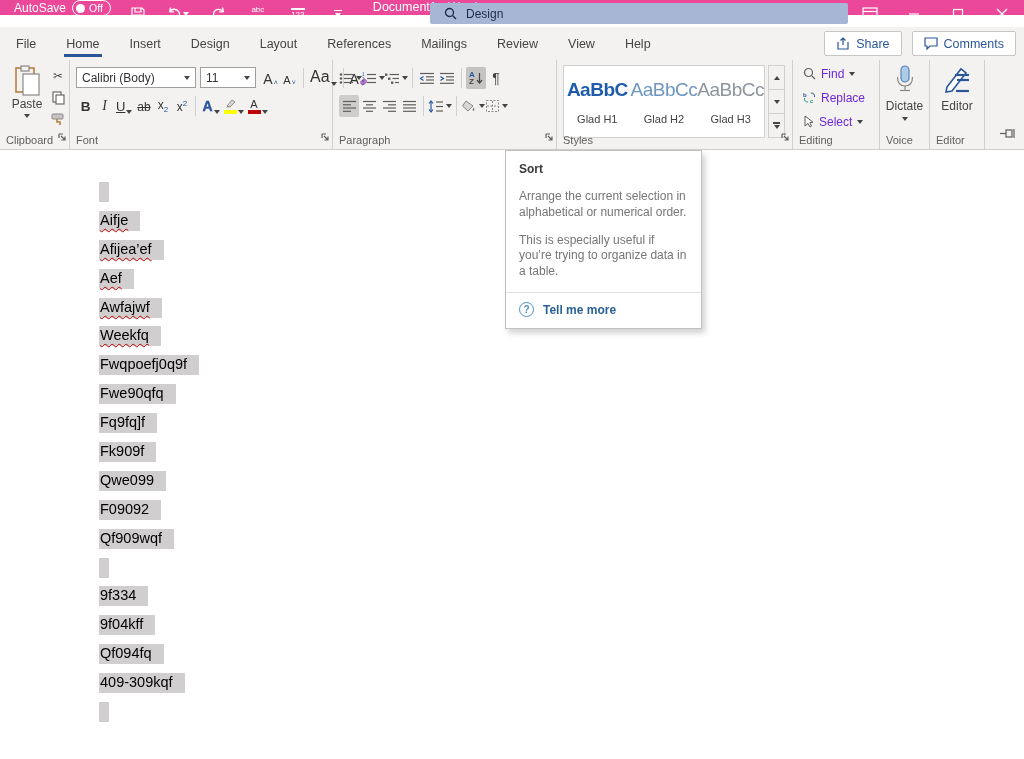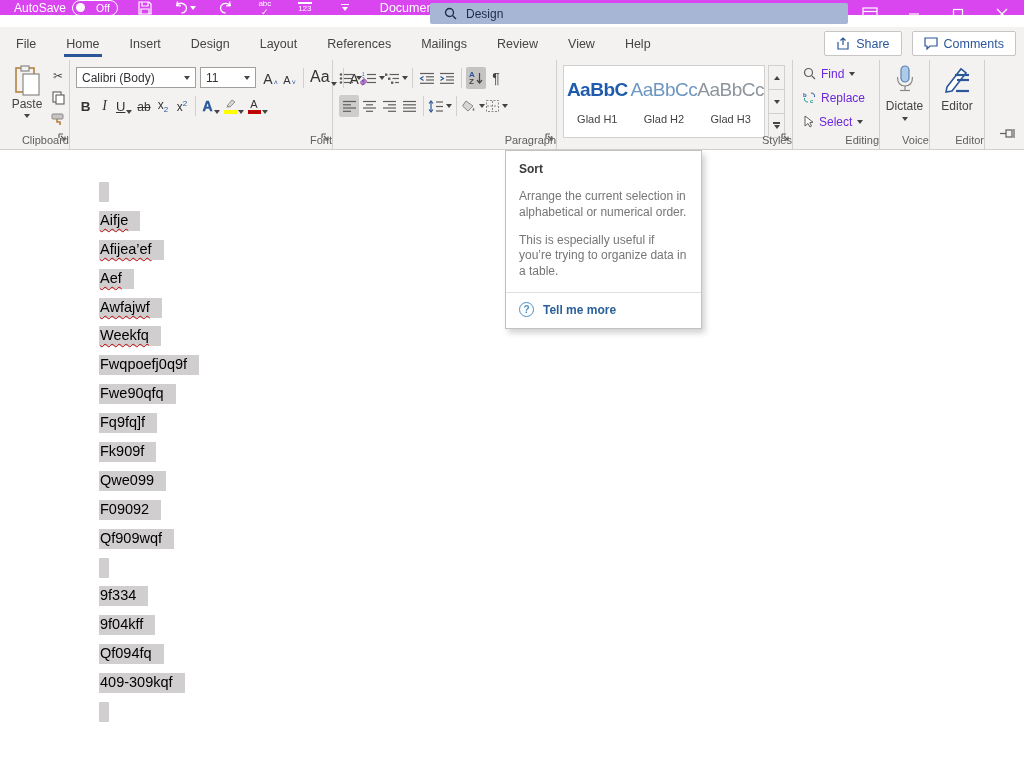--- a/index.html
+++ b/index.html
@@ -2,23 +2,23 @@
 <html><head>
 <meta charset="utf-8">
 <style>
   * { box-sizing: border-box; margin: 0; padding: 0; }
   html,body { width:1024px; height:759px; overflow:hidden;
     font-family:"Liberation Sans", sans-serif; background:#fff; }
   #app { position:relative; width:1024px; height:759px; }
 
   
   .titlebar { position:absolute; top:0; left:0; width:100%; height:15px;
-    background:#d946ef; display:flex; align-items:center; color:#fff; font-size:12px; }
+    background:#ec4899; display:flex; color:#fff; font-size:12px; }
   .tb-item { display:flex; align-items:center; margin-left:14px; white-space:nowrap; }
-  .autosave-pill { display:flex; align-items:center; gap:11px; border:1px solid #fff;
+  .autosave-pill { display:flex; align-items:center; gap:4px; border:1px solid #fff;
     border-radius:9px; height:16px; padding:0 7px 0 3px; margin-left:6px; font-size:10.5px; }
   .autosave-dot { width:9px; height:9px; border-radius:50%; background:#fff; }
   .qat-btn { width:26px; height:27px; display:flex; align-items:center; justify-content:center; }
   .qat-small { font-size:8px; line-height:8px; text-align:center; }
   .chev { display:inline-block; width:0; height:0; border-left:3px solid transparent;
     border-right:3px solid transparent; border-top:4px solid #444; }
   .chev.white { border-top-color:#fff; }
   .doc-title { margin-left:22px; font-size:12.5px; }
   .search-pill { position:absolute; left:430px; top:3px; width:418px; height:21px;
     background:#a8b6d5; border-radius:2px; display:flex; align-items:center;
@@ -36,21 +36,21 @@
     height:3px; background:#2b579a; }
   .tab-right { position:absolute; right:8px; top:4px; display:flex; gap:10px;margin-left:10px; }
   .pill-btn { display:flex; align-items:center; gap:6px; border:1px solid #c8c6c4;
     background:#fff; border-radius:2px; height:25px; padding:0 11px;
     font-size:12.5px; color:#2b579a; }
 
   
   .ribbon { position:absolute; top:60px; left:0; width:100%; height:90px;
     background:#f3f2f1; border-bottom:1px solid #d2d0ce; display:flex; }
   .rgroup { position:relative; border-right:1px solid #d2d0ce; height:100%; flex:none; }
-  .glabel { position:absolute; bottom:3px; left:0; right:0; text-align:right;
+  .glabel { position:absolute; bottom:3px; left:6px; right:0; text-align:left;
     font-size:11px; color:#605e5c; }
   .launcher { position:absolute; right:2px; bottom:3px; }
   .icon-stroke { stroke:#605e5c; fill:none; stroke-width:1.2; }
 
   
   .paste-btn { position:absolute; left:8px; top:5px; width:38px; height:72px;
     display:flex; flex-direction:column; align-items:center; font-size:12px; color:#444; }
   .clip-col { position:absolute; left:48px; top:6px; display:flex; flex-direction:column; gap:3px; }
   .mini-btn { width:20px; height:19px; display:flex; align-items:center; justify-content:center;
     font-size:12px; color:#444; gap:2px; }

